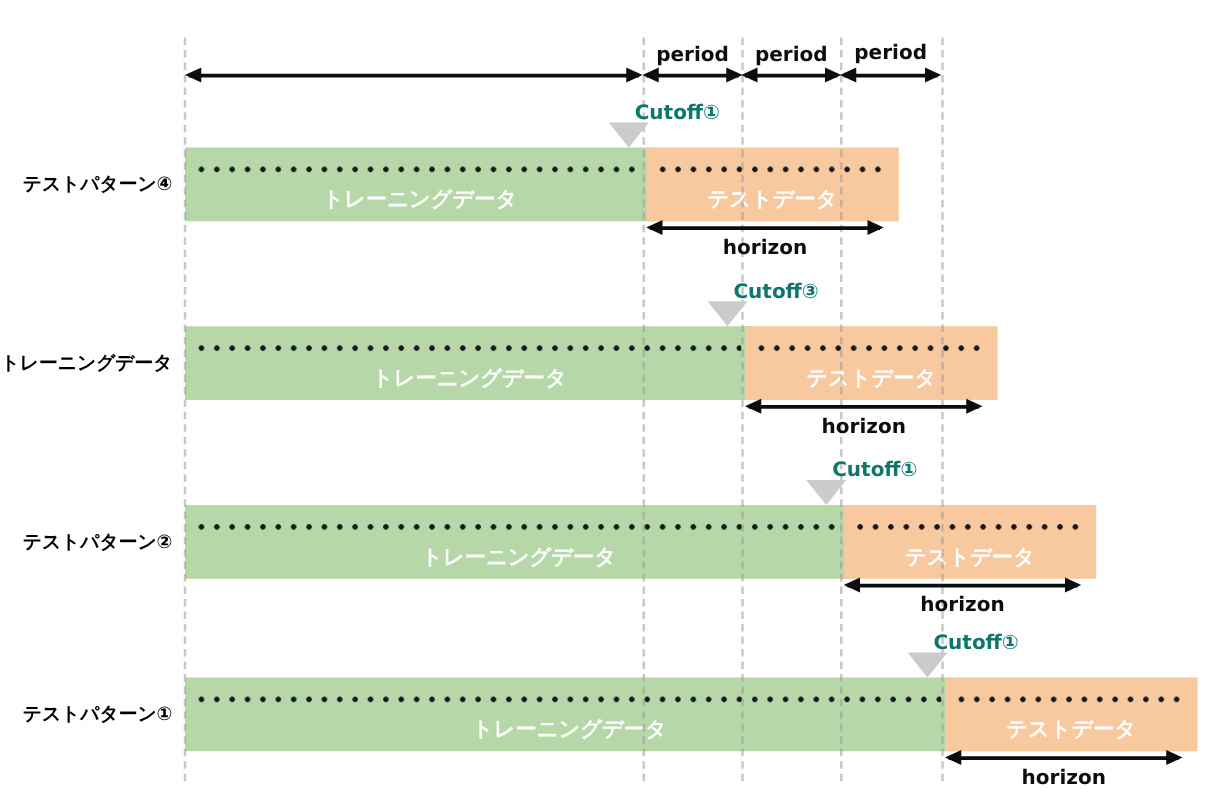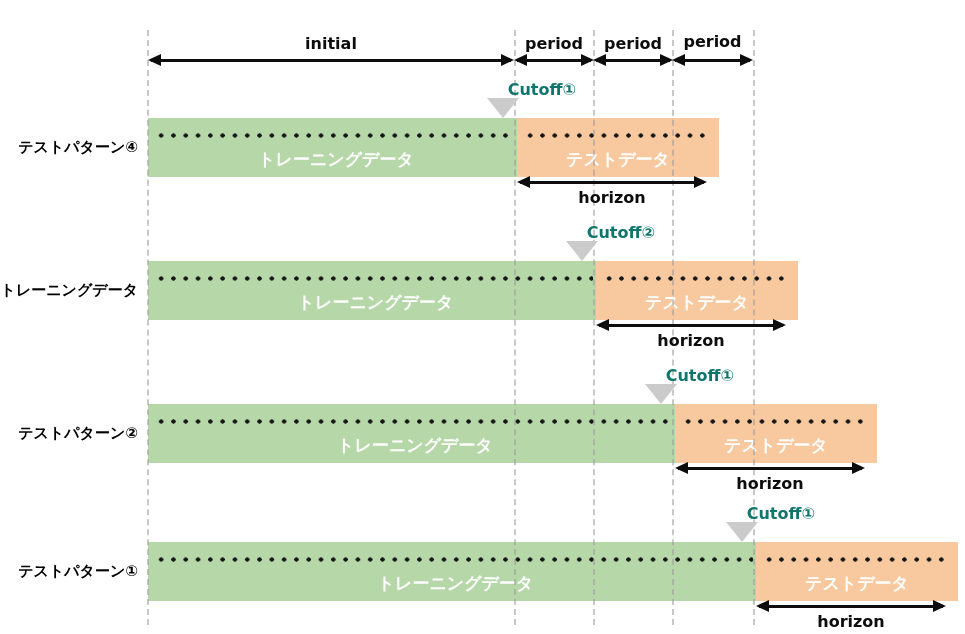--- a/index.html
+++ b/index.html
@@ -60,21 +60,20 @@
 <body>
 
 <div class="canvas">
 
   <div class="dash" style="left:147px"></div>
   <div class="dash" style="left:514px"></div>
   <div class="dash" style="left:593px"></div>
   <div class="dash" style="left:672px"></div>
   <div class="dash" style="left:753px"></div>
 
-  <div class="axis-label" style="left:261px;top:34px;width:140px">initial</div>
   <div class="axis-label" style="left:514px;top:34px;width:80px">period</div>
   <div class="axis-label" style="left:593px;top:34px;width:80px">period</div>
   <div class="axis-label" style="left:672px;top:32px;width:81px">period</div>
 
   <div class="arrow" style="left:148px;top:53px;width:366px">
       <div class="hl"></div>
       <div class="shaft"></div>
       <div class="hr"></div>
     </div>
   <div class="arrow" style="left:514px;top:53px;width:80px">
@@ -108,21 +107,21 @@
     <div class="arrow" style="left:517px;top:175px;width:190px">
         <div class="hl"></div>
         <div class="shaft"></div>
         <div class="hr"></div>
       </div>
     <div class="horizon-label" style="left:517px;top:188px;width:190px">horizon</div>
   </div>
 
   <div>
     <div class="row-label" style="top:281px">トレーニングデータ</div>
-    <div class="cutoff-label" style="left:515px;top:223px">Cutoff②</div>
+    <div class="cutoff-label" style="left:515px;top:223px">Cutoff③</div>
     <div class="tri" style="left:566px;top:241px"></div>
     <div class="bar training" style="left:148px;top:261px;width:443px">
       <div class="dots"></div>
       <div class="bar-label">トレーニングデータ</div>
     </div>
     <div class="bar test" style="left:596px;top:261px;width:190px">
       <div class="dots"></div>
       <div class="bar-label">テストデータ</div>
     </div>
     <div class="arrow" style="left:596px;top:318px;width:190px">

